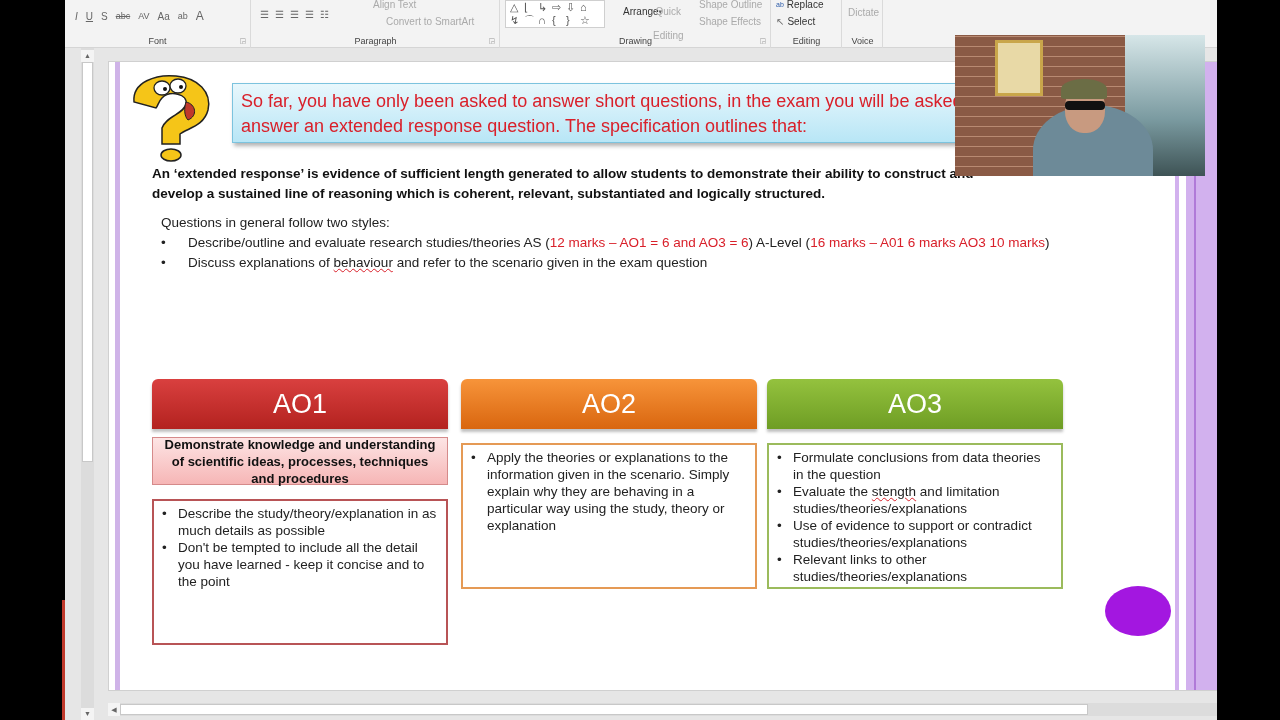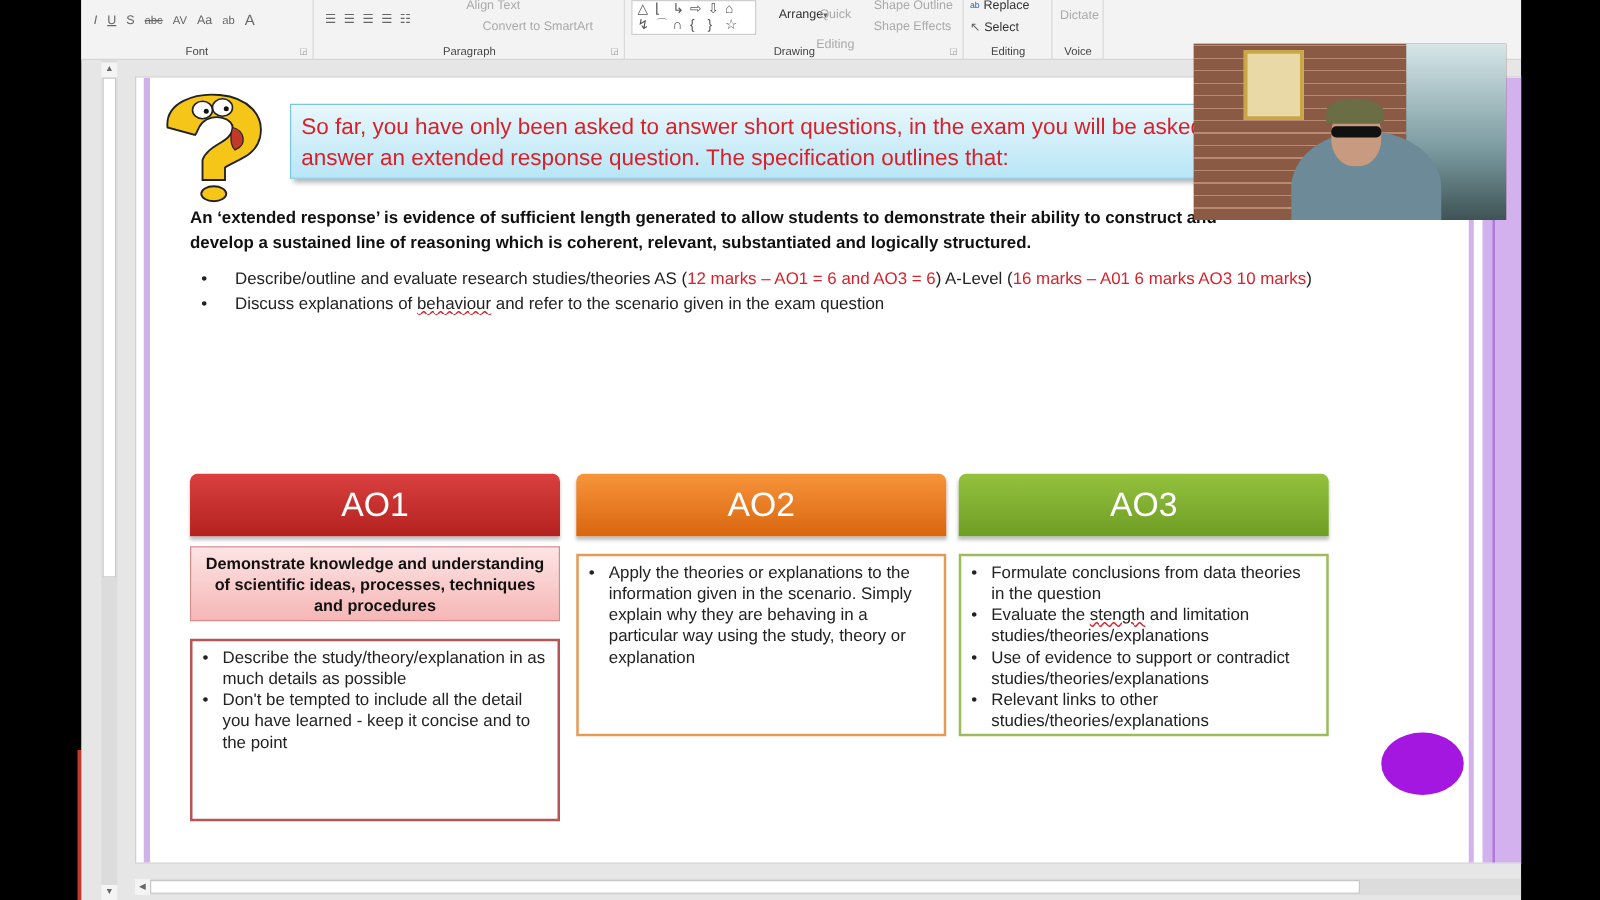--- a/index.html
+++ b/index.html
@@ -49,21 +49,21 @@
   .styles-block .bul { width: 27px; padding-left: 0; }
   .red { color: #d9202a; }
   .squiggle { text-decoration: underline wavy #d9202a; text-decoration-thickness: 1px; }
 
   .callout-mid { position: absolute; left: 43px; top: 243px; width: 908px; height: 60px; background: linear-gradient(#e8f7fc, #b8e6f6); border: 1px solid #7cc3de; box-shadow: 2px 3px 4px rgba(0,0,0,0.3); padding: 4px 8px; }
   .callout-mid p { color: #d9202a; font-size: 17px; line-height: 25px; }
 
   
   .ao-col { position: absolute; top: 317px; width: 296px; }
   .ao-head { height: 50px; border-radius: 6px 6px 0 0; color: #fff; font-size: 27px; text-align: center; line-height: 50px; box-shadow: 0 3px 3px rgba(0,0,0,0.25); }
-  .ao-desc { margin-top: 8px; height: 60px; border: 1px solid; font-size: 13px; font-weight: bold; text-align: center; color: #111; line-height: 17px; padding-top: 5px; display: flex; align-items: center; justify-content: center; padding: 0 8px; }
+  .ao-desc { margin-top: 8px; height: 48px; border: 1px solid; font-size: 13px; font-weight: bold; text-align: center; color: #111; line-height: 17px; padding-top: 5px; display: flex; align-items: center; justify-content: center; padding: 0 8px; }
   .ao-points { margin-top: 14px; height: 146px; border: 2px solid; background: #fff; padding: 4px 8px 4px 6px; }
   .ao-points ul { list-style: none; }
   .ao-points li { display: flex; font-size: 13.5px; color: #222; line-height: 17px; }
   .ao-points li .dot { width: 18px; flex: none; padding-left: 2px; }
 
   .purple-ellipse { position: absolute; left: 996px; top: 524px; width: 66px; height: 50px; background: #a317e0; border-radius: 50%; }
 
   
   .hscroll { position: absolute; left: 43px; top: 703px; width: 1109px; height: 13px; background: #dcdcdc; }
   .hscroll .thumb { position: absolute; left: 12px; top: 1px; width: 968px; height: 11px; background: #fff; border: 1px solid #c8c8c8; }
@@ -203,20 +203,21 @@
       <p>So far, you have only been asked to answer short questions, in the exam you will be asked to</p>
       <p>answer an extended response question.  The specification outlines that:</p>
     </div>
 
     <div class="def-text">
       <div style="white-space:nowrap">An ‘extended response’ is evidence of sufficient length generated to allow students to demonstrate their ability to construct and</div>
       <div>develop a sustained line of reasoning which is coherent, relevant, substantiated and logically structured.</div>
     </div>
 
     <div class="styles-block">
+      <div>Questions in general follow two styles:</div>
       <div class="bullet-line">
         <span class="bul">•</span>
         <span style="white-space:nowrap">
           <span>Describe/outline and evaluate research studies/theories AS (</span><span class="red">12 marks – AO1 = 6 and AO3 = 6</span><span>) A-Level (</span><span class="red">16 marks – A01 6 marks AO3 10 marks</span><span>)</span>
         </span>
       </div>
       <div class="bullet-line">
         <span class="bul">•</span>
         <span>
           <span>Discuss explanations of </span><span class="squiggle">behaviour</span><span> and refer to the scenario given in the exam question</span>

